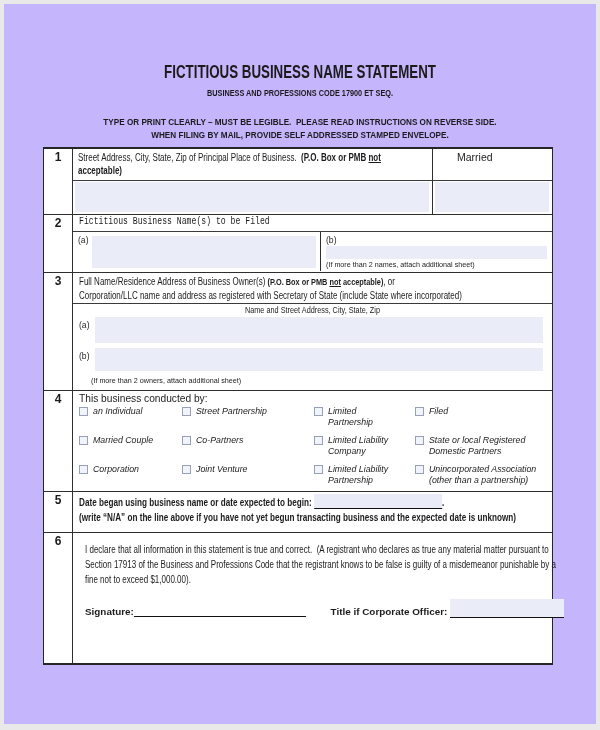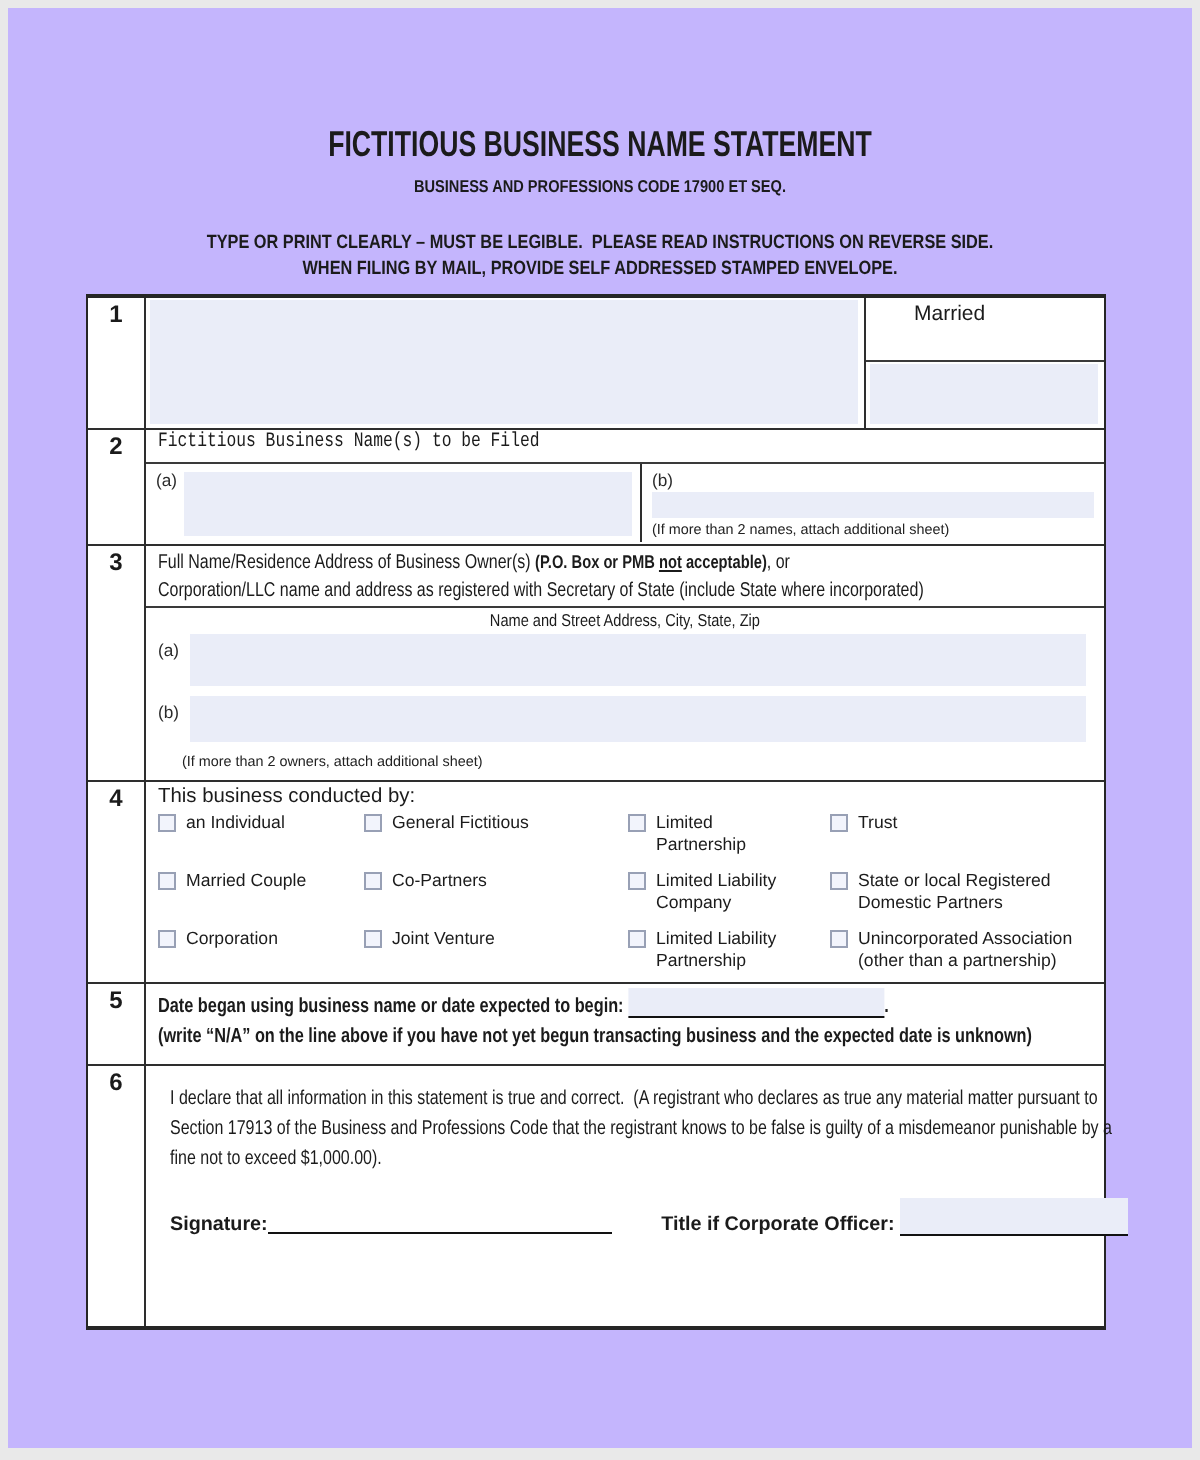--- a/index.html
+++ b/index.html
@@ -69,21 +69,21 @@
   .r3-body .lab-a{position:absolute;left:6px;top:16px;}
   .r3-body .fill-a{position:absolute;left:22px;top:13px;right:9px;height:26px;}
   .r3-body .lab-b{position:absolute;left:6px;top:47px;}
   .r3-body .fill-b{position:absolute;left:22px;top:44px;right:9px;height:23px;}
   .r3-body .note{position:absolute;left:6px;bottom:3px;padding-left:12px;}
 
   
   .r4-lab{position:absolute;left:6px;top:2px;font-size:10.2px;}
   .cb-item{position:absolute;display:flex;gap:5px;align-items:flex-start;}
   .cb{width:9px;height:9px;flex:none;border:1px solid #98a0b5;background:#f2f4fc;margin-top:1px;box-sizing:border-box;}
-  .cb-label{font-size:8.8px;line-height:1.3;white-space:pre-line;}
+  .cb-label{font-size:8.8px;line-height:1.3;white-space:pre-line;font-style:italic;}
   .p-c1{left:6px;}  .p-c2{left:109px;} .p-c3{left:241px;} .p-c4{left:342px;}
   .p-r1{top:15px;} .p-r2{top:44px;} .p-r3{top:73px;}
 
   
   .r5-wrap{padding:2px 6px 0 6px;}
   .r5-line{font-size:10.2px;font-weight:bold;line-height:1.45;}
   .blank{display:inline-block;border-bottom:1.5px solid #121212;height:12px;vertical-align:-2px;}
   .date-blank{width:160px;height:14px;vertical-align:-3px;}
 
   
@@ -105,20 +105,23 @@
   <div class="hdr-line inst1">TYPE OR PRINT CLEARLY – MUST BE LEGIBLE.&nbsp; PLEASE READ INSTRUCTIONS ON REVERSE SIDE.</div>
   <div class="hdr-line inst2">WHEN FILING BY MAIL, PROVIDE SELF ADDRESSED STAMPED ENVELOPE.</div>
 
   <div class="ftable">
 
     <div class="frow" style="height:66px">
       <div class="num">1</div>
       <div class="cell">
         <div class="r1-cols">
           <div class="r1-left">
+            <div class="r1-hd">
+              <span class="cx"><span>Street Address, City, State, Zip of Principal Place of Business.&nbsp; </span><b><span>(P.O. Box or PMB </span><u>not</u><span> acceptable)</span></b></span>
+            </div>
             <div class="r1-inp">
               <div class="fill"></div>
             </div>
           </div>
           <div class="r1-right">
             <div class="r1-hd county-lab">Married</div>
             <div class="r1-inp">
               <div class="fill"></div>
             </div>
           </div>
@@ -176,21 +179,21 @@
           <span class="cb"></span>
           <span class="cb-label">Married Couple</span>
         </div>
         <div class="cb-item p-c1 p-r3">
           <span class="cb"></span>
           <span class="cb-label">Corporation</span>
         </div>
 
         <div class="cb-item p-c2 p-r1">
           <span class="cb"></span>
-          <span class="cb-label">General Fictitious</span>
+          <span class="cb-label">Street Partnership</span>
         </div>
         <div class="cb-item p-c2 p-r2">
           <span class="cb"></span>
           <span class="cb-label">Co-Partners</span>
         </div>
         <div class="cb-item p-c2 p-r3">
           <span class="cb"></span>
           <span class="cb-label">Joint Venture</span>
         </div>
 
@@ -205,21 +208,21 @@
 Company</span>
         </div>
         <div class="cb-item p-c3 p-r3">
           <span class="cb"></span>
           <span class="cb-label">Limited Liability
 Partnership</span>
         </div>
 
         <div class="cb-item p-c4 p-r1">
           <span class="cb"></span>
-          <span class="cb-label">Trust</span>
+          <span class="cb-label">Filed</span>
         </div>
         <div class="cb-item p-c4 p-r2">
           <span class="cb"></span>
           <span class="cb-label">State or local Registered
 Domestic Partners</span>
         </div>
         <div class="cb-item p-c4 p-r3">
           <span class="cb"></span>
           <span class="cb-label">Unincorporated Association
 (other than a partnership)</span>

